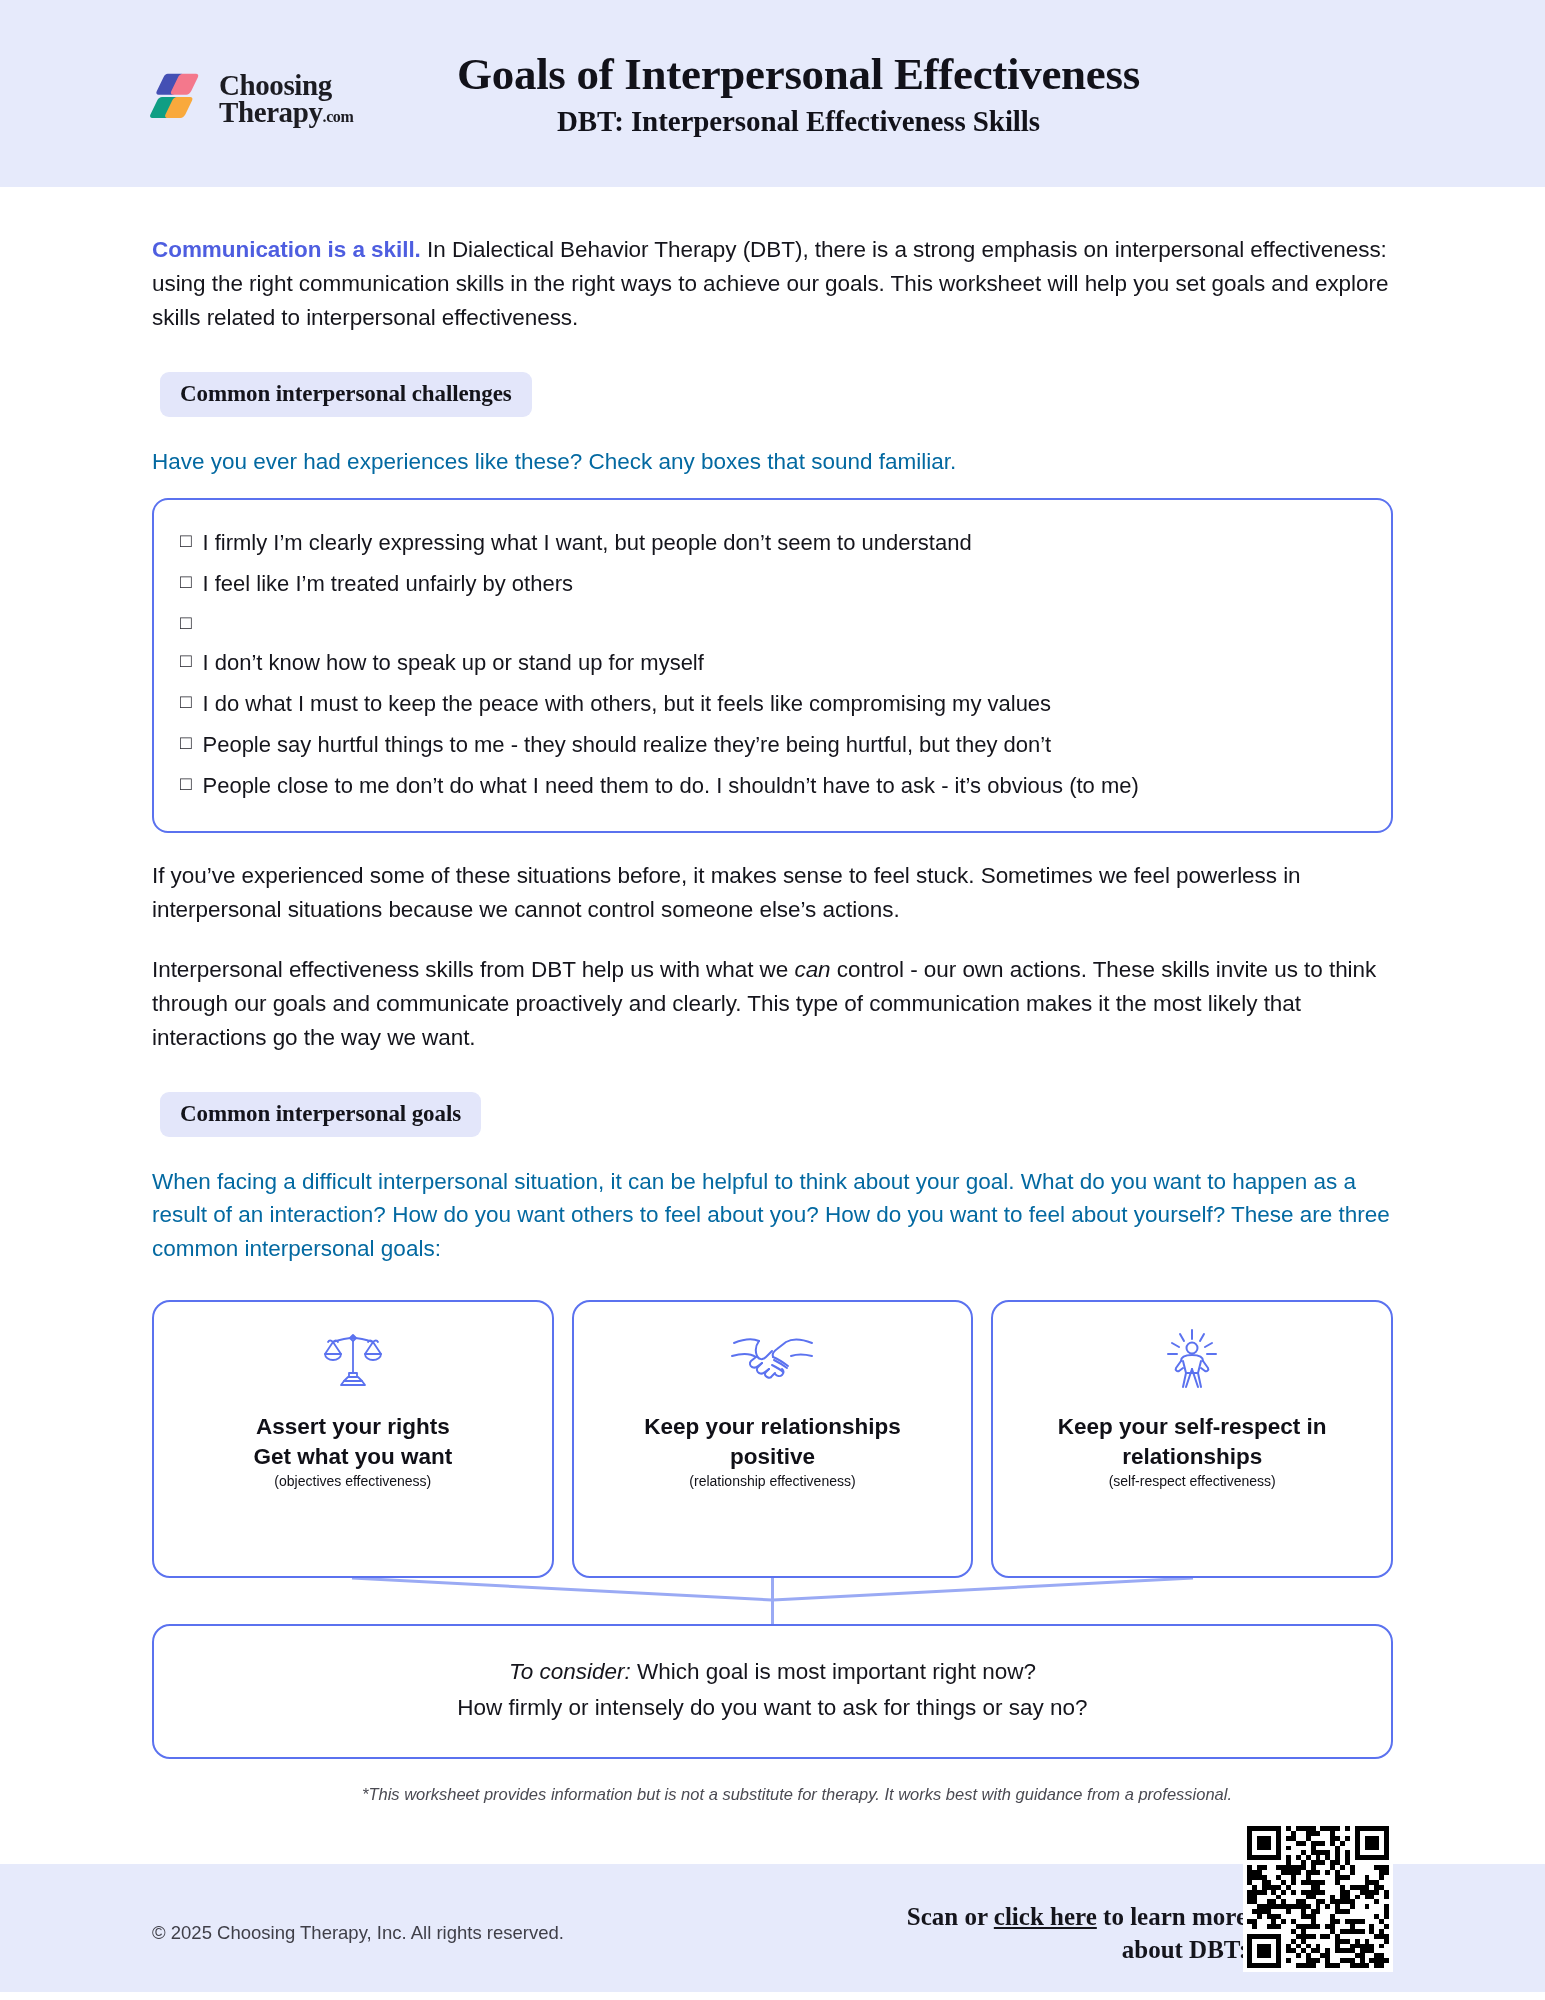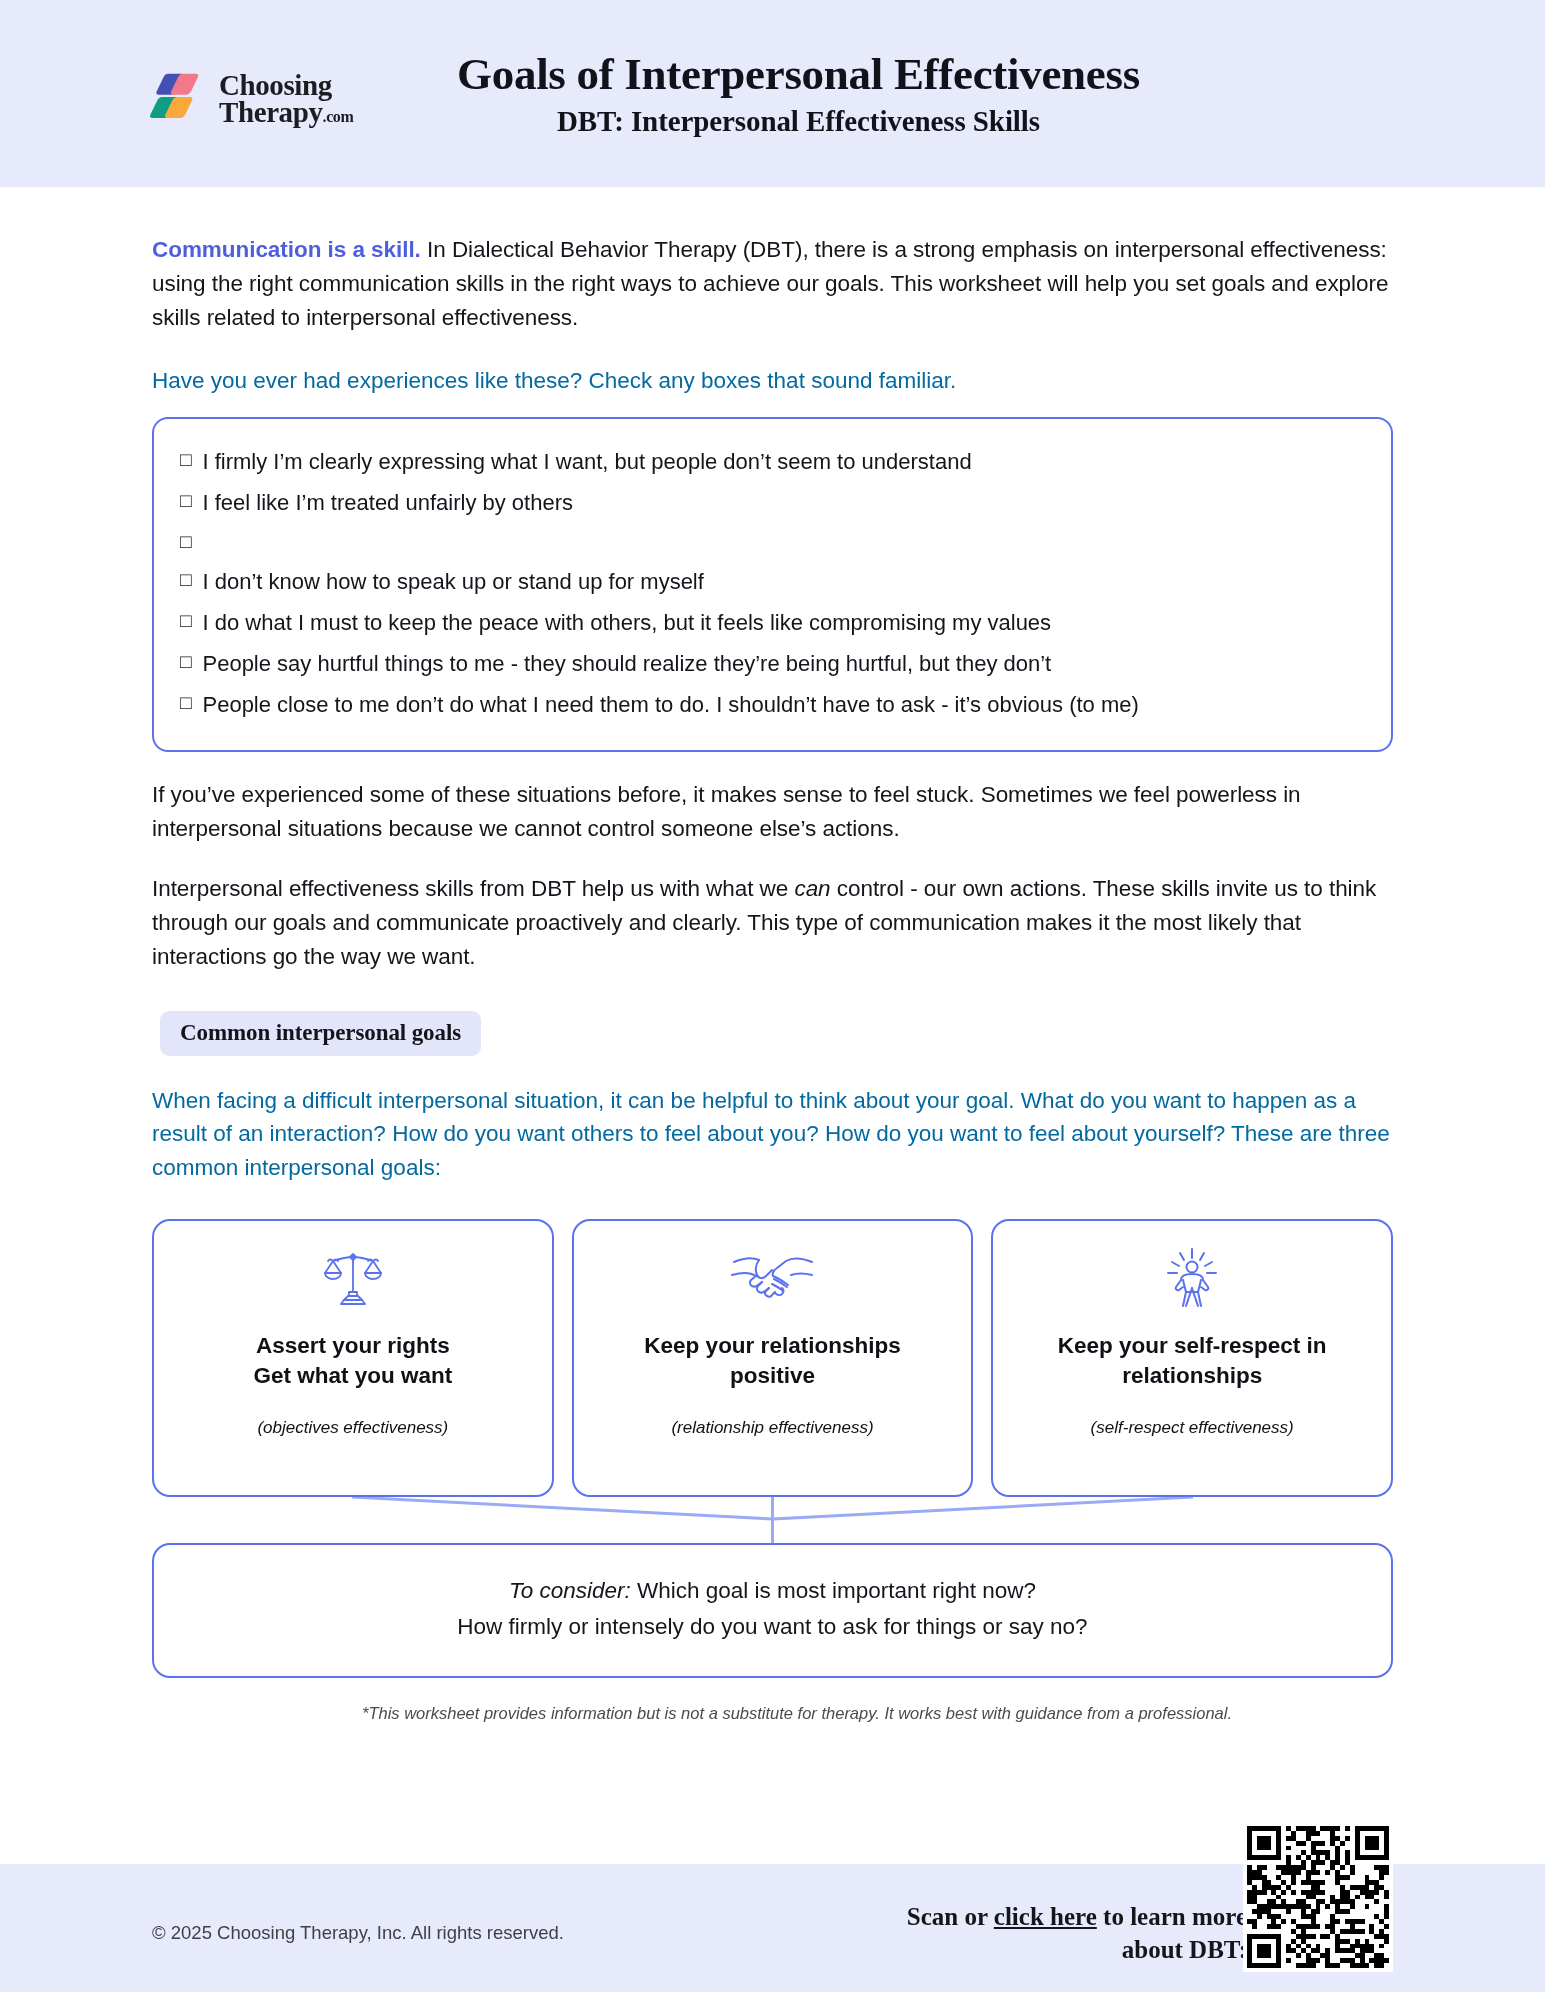--- a/index.html
+++ b/index.html
@@ -155,23 +155,21 @@
   }
   .goal-icon { height: 62px; display: flex; align-items: center; justify-content: center; }
   .goal-title {
     margin-top: 22px;
     font-size: 22.5px;
     font-weight: 700;
     color: #101017;
     line-height: 1.34;
   }
   .goal-sub {
-    margin-top: 26px;
-    font-size: 17px;
-    font-style: italic;
+    font-size: 14px;
     color: #101017;
     line-height: 1.3;
   }
 
   
   .connector {
     position: relative;
     width: 100%;
     height: 46px;
     margin-top: 0;
@@ -268,20 +266,21 @@
       <div class="title-sub">DBT: Interpersonal Effectiveness Skills</div>
     </div>
   </div>
 
   <div class="content">
 
     <p class="para first">
       <span class="lead">Communication is a skill.</span><span> In Dialectical Behavior Therapy (DBT), there is a strong emphasis on interpersonal effectiveness: using the right communication skills in the right ways to achieve our goals. This worksheet will help you set goals and explore skills related to interpersonal effectiveness.</span>
     </p>
 
+    <div class="section-badge">Common interpersonal challenges</div>
 
     <p class="prompt-line">Have you ever had experiences like these? Check any boxes that sound familiar.</p>
 
     <div class="checklist-box">
       <div class="check-item">
         <span class="check-box-glyph">□</span>
         <span>I firmly I’m clearly expressing what I want, but people don’t seem to understand</span>
       </div>
       <div class="check-item">
         <span class="check-box-glyph">□</span>

